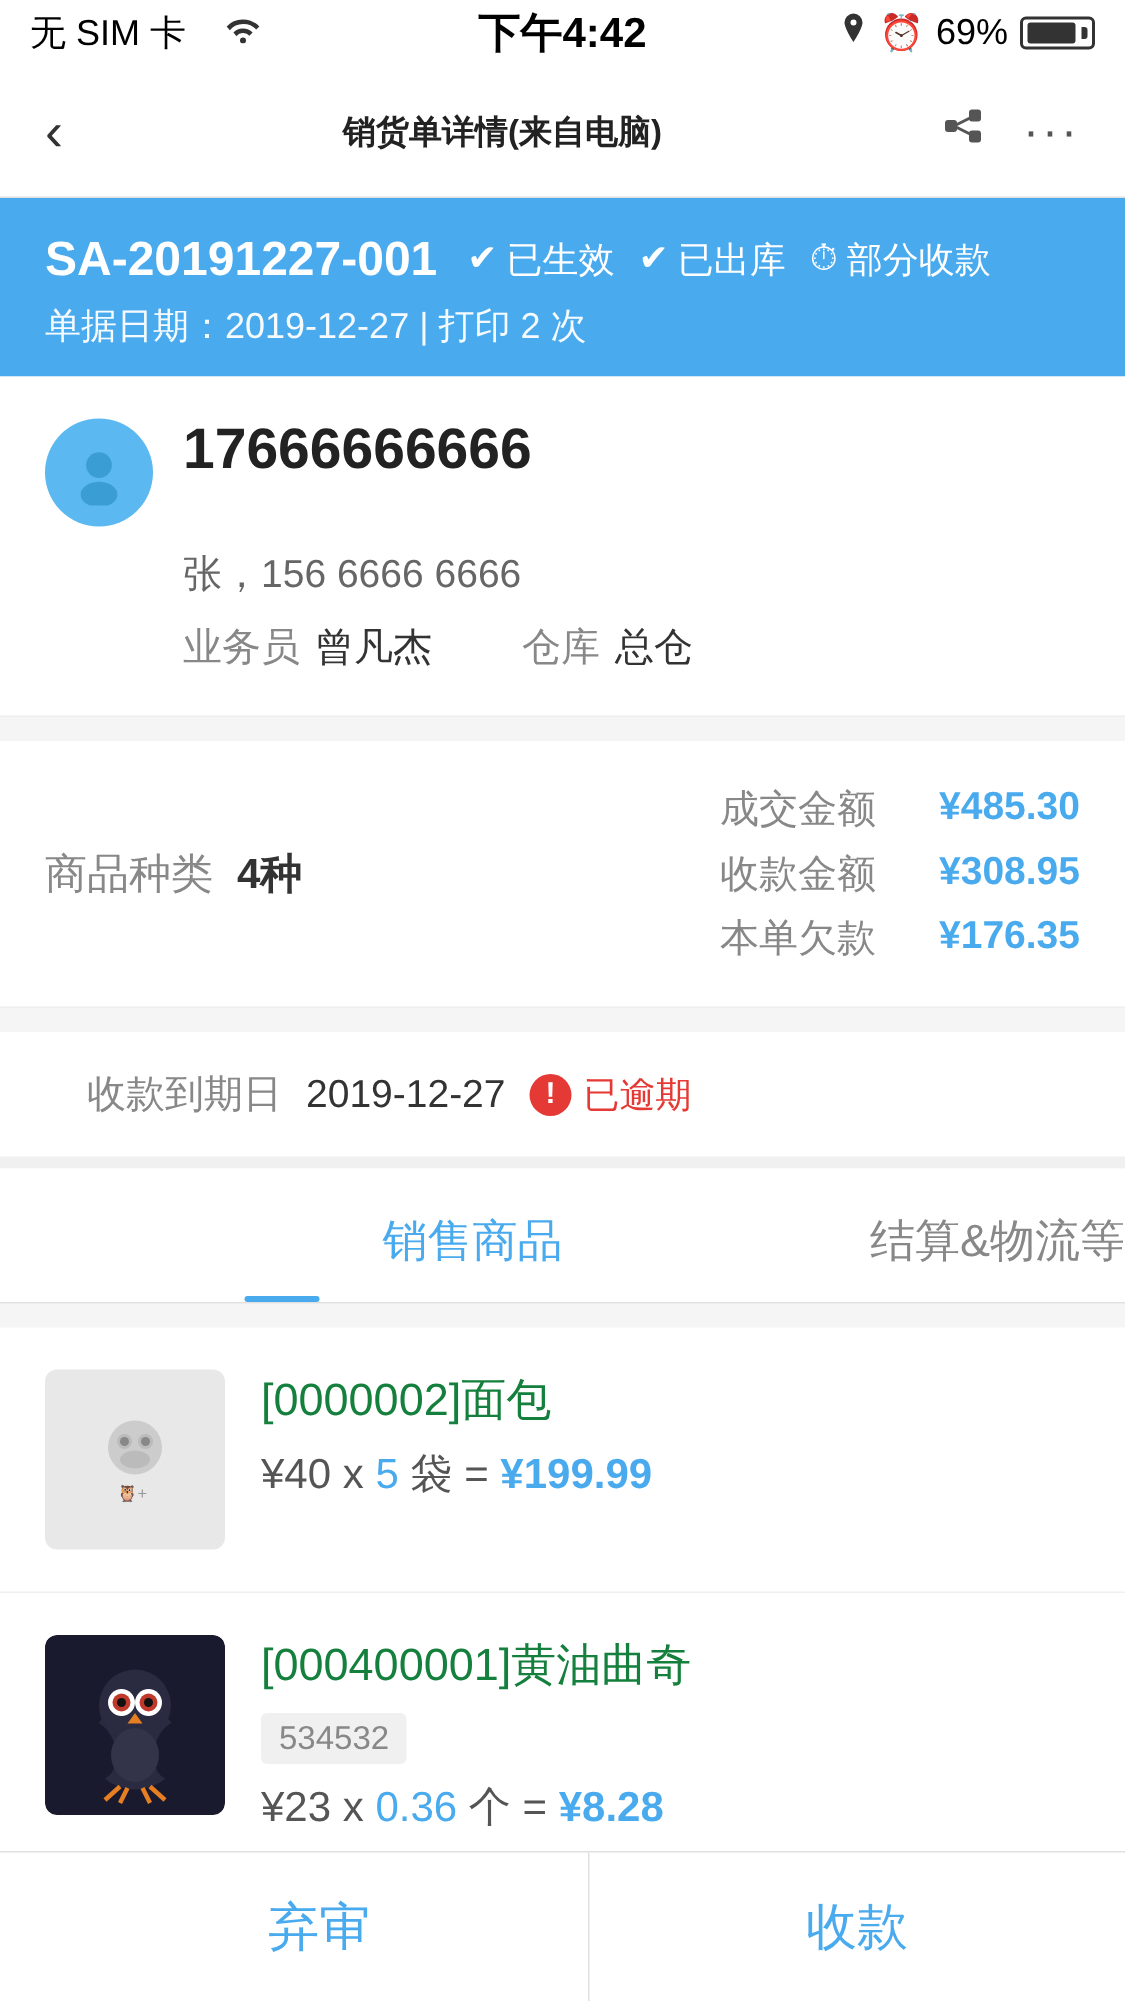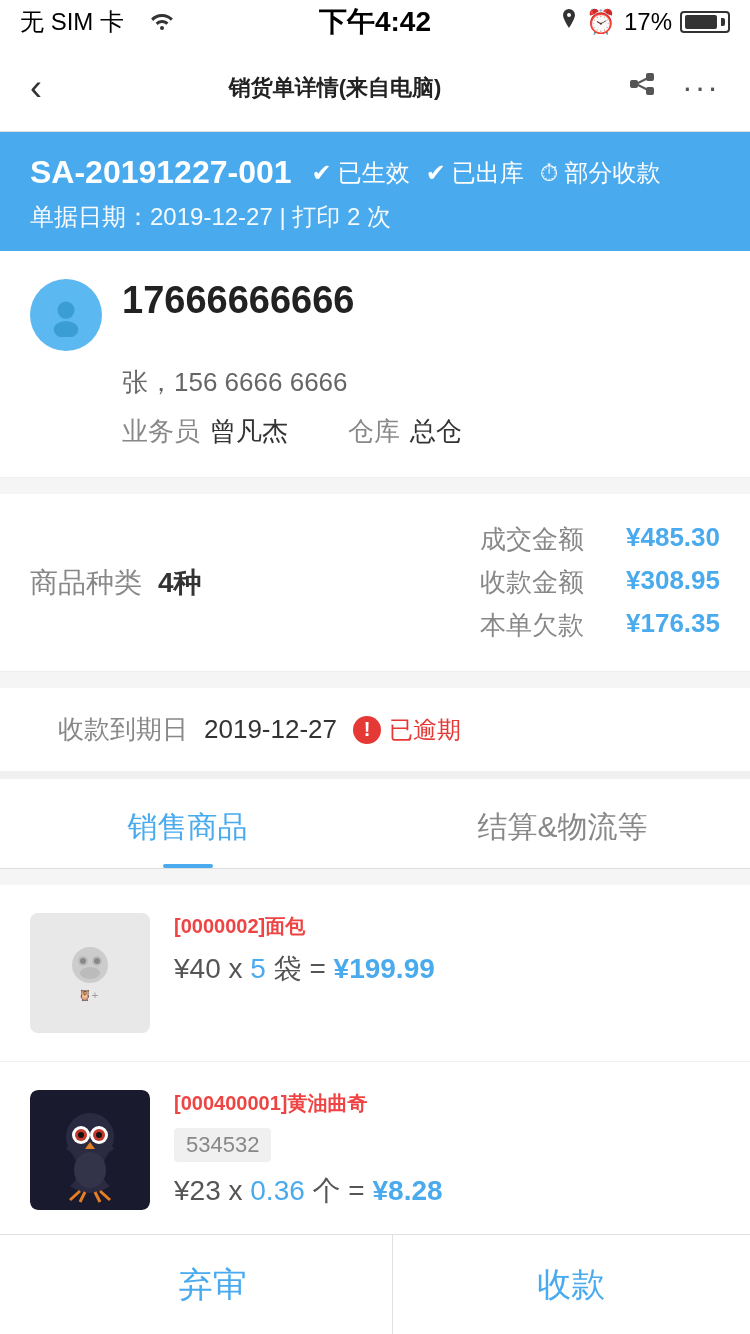--- a/index.html
+++ b/index.html
@@ -141,21 +141,21 @@
       color: #fff; font-size: 20px; font-weight: 700;
     }
 
     
     .tabs {
       background: #fff;
       display: flex;
       border-bottom: 1px solid #e0e0e0;
     }
     .tab {
-      flex: 1; text-align: center;
+      flex: 1; text-align: right;
       padding: 28px 0 20px;
       font-size: 30px;
       color: #888;
       position: relative;
       cursor: pointer;
     }
     .tab.active {
       color: #4AAAEE;
     }
     .tab.active::after {
@@ -187,21 +187,21 @@
       flex-shrink: 0;
       display: flex; align-items: center; justify-content: center;
       overflow: hidden;
     }
     .product-thumb-placeholder {
       display: flex; flex-direction: column; align-items: center; justify-content: center;
       width: 100%; height: 100%;
       color: #bbb;
     }
     .product-info { flex: 1; }
-    .product-name { font-size: 20px; color: #ef4444; font-weight: 700; margin-bottom: 10px; }
+    .product-name { font-size: 30px; color: #15803d; font-weight: 400; margin-bottom: 10px; }
     .product-batch {
       display: inline-block;
       background: #f0f0f0;
       color: #888;
       font-size: 22px;
       padding: 4px 12px;
       border-radius: 4px;
       margin-bottom: 10px;
     }
     .product-price { font-size: 28px; color: #555; }
@@ -248,21 +248,21 @@
     </span>
   </div>
   <div class="status-bar-center">下午4:42</div>
   <div class="status-bar-right">
     <span>
       <svg width="18" height="22" viewBox="0 0 18 22">
           <path d="M9 1a6 6 0 016 6c0 4-6 13-6 13S3 11 3 7a6 6 0 016-6zm0 4a2 2 0 100 4 2 2 0 000-4z" fill="#333"></path>
         </svg>
     </span>
     <span>⏰</span>
-    <span>17%</span>
+    <span>69%</span>
     <div class="battery-box">
       <div class="battery-fill"></div>
       <div class="battery-tip"></div>
     </div>
   </div>
 </div>
 
 <div class="nav-bar">
   <span class="nav-back">‹</span>
   <span class="nav-title">销货单详情(来自电脑)</span>

